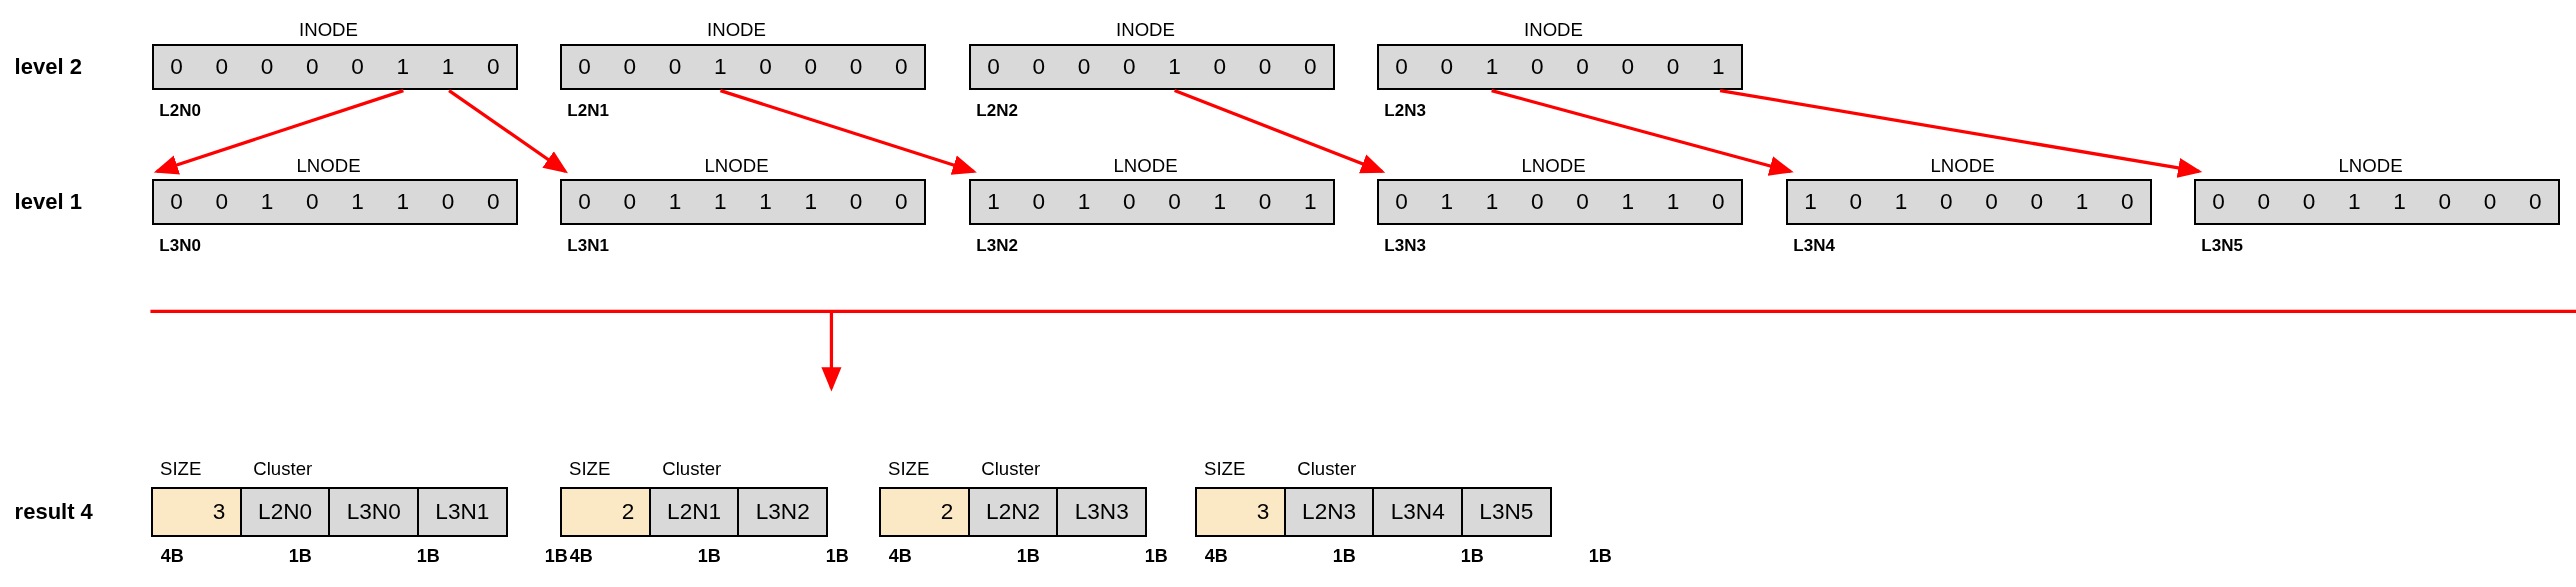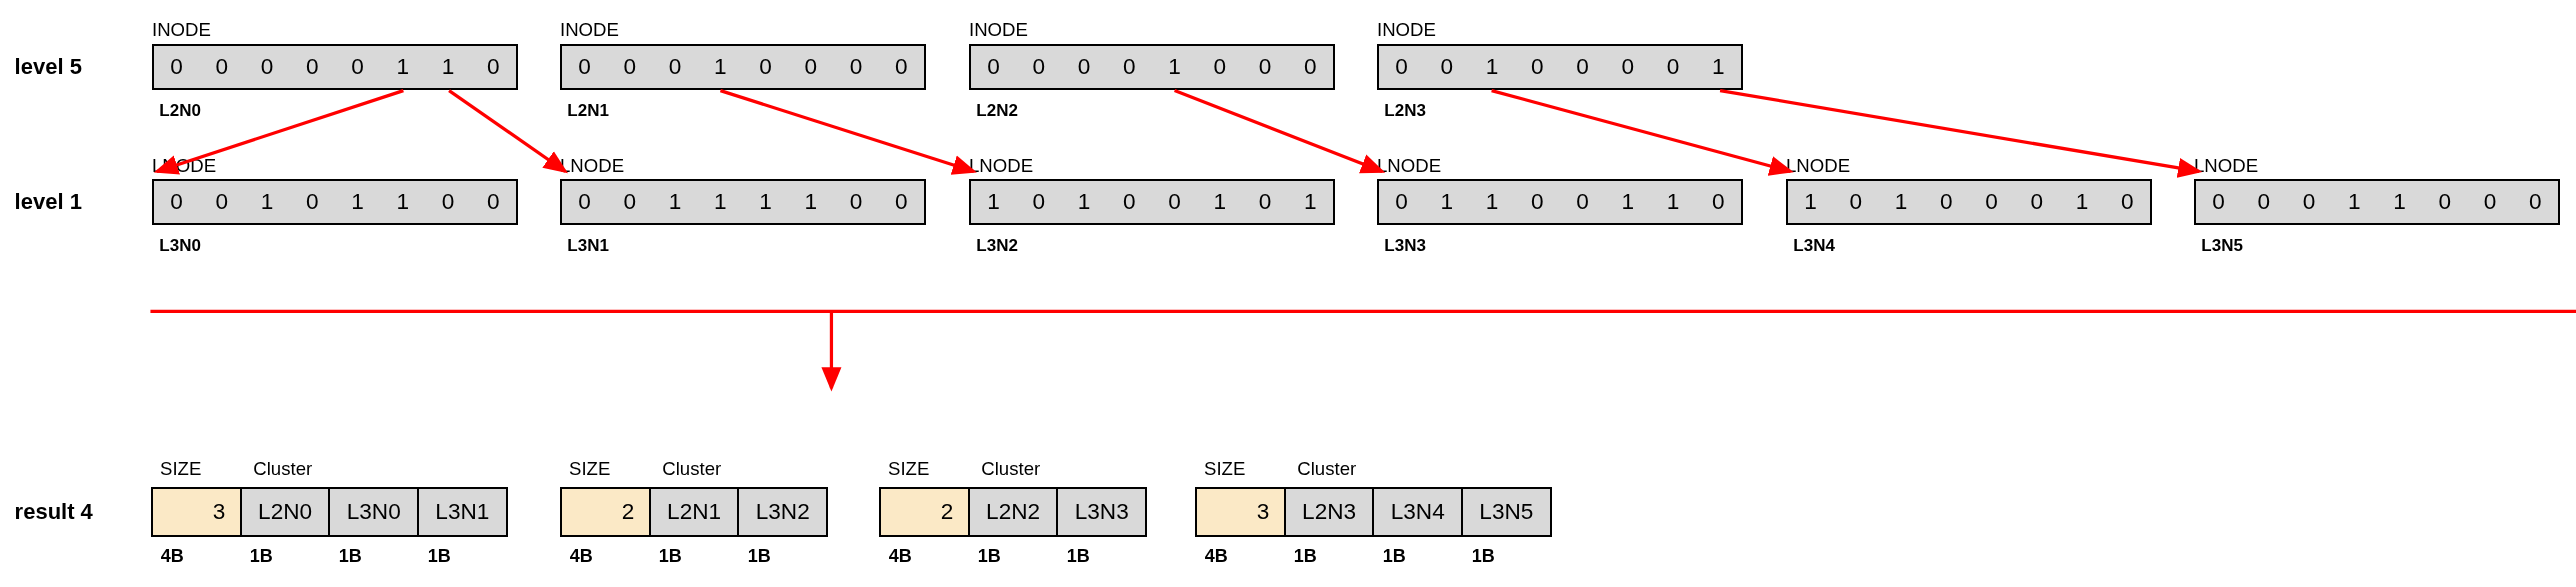--- a/index.html
+++ b/index.html
@@ -3,45 +3,45 @@
 <meta charset="utf-8">
 <style>
   html,body{margin:0;padding:0;background:#ffffff;}
   #canvas{
     position:relative;width:2576px;height:588px;overflow:hidden;
     font-family:"Liberation Sans",sans-serif;color:#000;background:#fff;
   }
   .row-label{position:absolute;font-weight:bold;font-size:22px;line-height:22.6px;white-space:nowrap;}
   
   .node{position:absolute;width:366px;}
-  .node-type{font-size:18.6px;line-height:22.6px;height:22.6px;text-align:left;padding-right:13px;margin-bottom:1.6px;}
+  .node-type{font-size:18.6px;line-height:22.6px;height:22.6px;text-align:center;padding-right:13px;margin-bottom:1.6px;}
   .node-box{height:46px;border:2.4px solid #000;background:#d9d9d9;display:flex;box-sizing:border-box;}
   .bit{flex:1;display:flex;align-items:center;justify-content:center;font-size:22.6px;}
   .node-id{margin-top:12px;padding-left:7.3px;font-weight:bold;font-size:17px;line-height:18px;}
   
   .cluster{position:absolute;}
   .cluster-headers{display:flex;font-weight:normal;font-size:18.6px;line-height:22.6px;height:22.6px;}
   .cluster-headers .size-h{width:91px;padding-left:9px;box-sizing:border-box;}
   .cluster-headers .cluster-h{padding-left:11.3px;text-align:center;}
   .cluster-box{display:flex;margin-top:6.5px;}
   .cell{width:91px;height:50px;box-sizing:border-box;border:2.4px solid #000;
         display:flex;align-items:center;justify-content:center;font-size:22.6px;}
   .cell + .cell{margin-left:-2.4px;}
   .size-cell{background:#fbe9c6;justify-content:flex-end;padding-right:14.6px;}
   .node-cell{background:#d9d9d9;}
-  .cluster-bytes{display:flex;margin-top:9.7px;font-weight:bold;font-size:18px;line-height:19.4px;}
+  .cluster-bytes{display:flex;margin-top:9.7px;font-weight:bold;font-size:18px;line-height:19.4px;gap:39px;}
   .cluster-bytes span{width:89px;padding-left:9.7px;box-sizing:border-box;}
   #overlay{position:absolute;left:0;top:0;pointer-events:none;}
 </style>
 </head>
 <body>
 
 <div id="canvas">
 
-  <div class="row-label" style="left:14.6px;top:56px">level 5</div>
+  <div class="row-label" style="left:14.6px;top:56px">level 2</div>
   <div class="row-label" style="left:14.6px;top:191px">level 1</div>
   <div class="row-label" style="left:14.6px;top:501px">result 4</div>
 
   <div id="nodes-layer">
       <div class="node" style="left: 152px; top: 19.4px;">
       <div class="node-type">INODE</div>
       <div class="node-box">
           <span class="bit">0</span>
           <span class="bit">0</span>
           <span class="bit">0</span>

